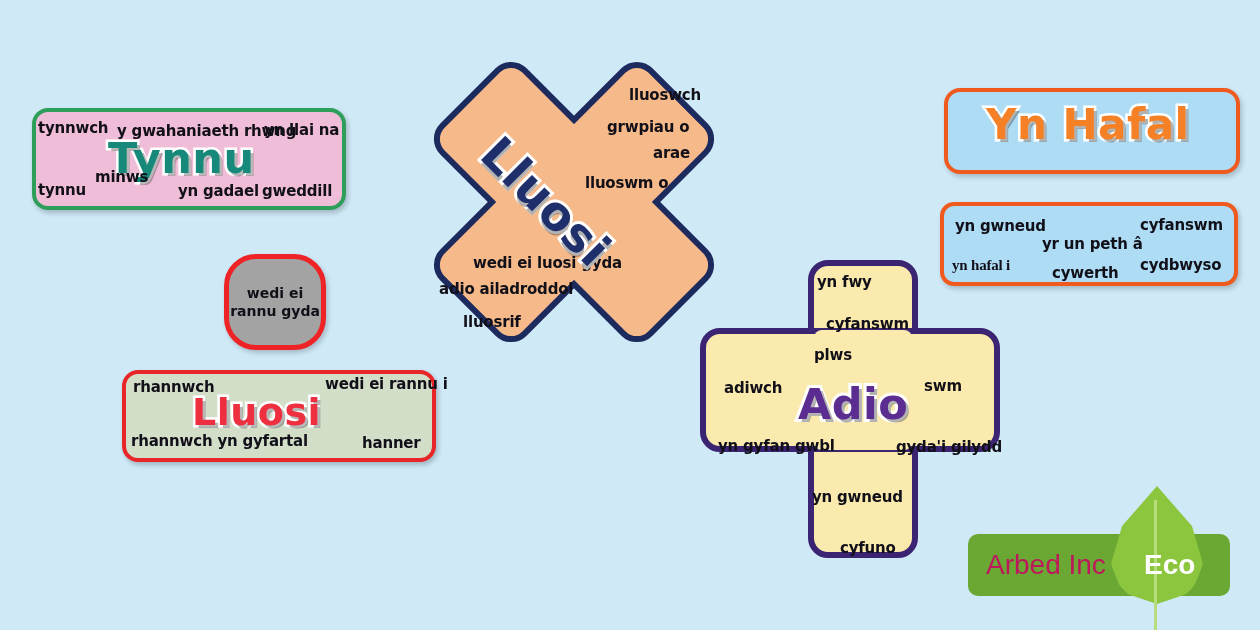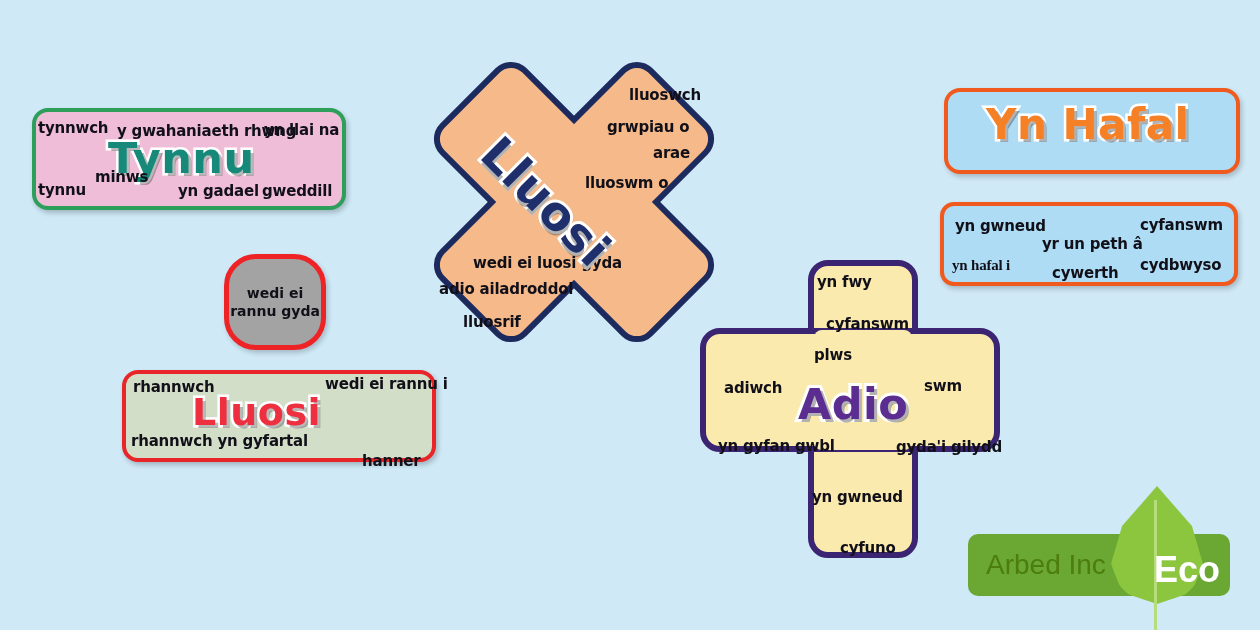--- a/index.html
+++ b/index.html
@@ -184,26 +184,26 @@
     border-radius:50% 50% 50% 50% / 62% 62% 38% 38%;
     clip-path:polygon(50% 0%,88% 34%,100% 66%,88% 90%,50% 100%,12% 90%,0% 66%,12% 34%);
   }
   #logo-leaf-vein{
     position:absolute;left:186px;top:-34px;width:3px;height:134px;
     background:#b7dc7b;
   }
   #logo-text-1{
     position:absolute;left:18px;top:15px;
     font-family:"Liberation Sans", sans-serif;
-    font-size:28px;font-weight:400;color:#4d7c0f;
+    font-size:28px;font-weight:400;color:#be185d;
   }
   #logo-text-2{
-    position:absolute;left:186px;top:15px;
+    position:absolute;left:176px;top:15px;
     font-family:"Liberation Sans", sans-serif;
-    font-size:36px;font-weight:700;color:#ffffff;
+    font-size:28px;font-weight:700;color:#ffffff;
   }
 </style>
 </head>
 <body>
 
 <div class="stage">
 
   <div id="tynnu-panel"></div>
   <div class="title" id="tynnu-title">Tynnu</div>
   <div id="tynnu-words">
@@ -215,21 +215,21 @@
       <div class="w" style="left: 178px; top: 182px;">yn gadael</div>
       <div class="w" style="left: 262px; top: 182px;">gweddill</div>
     </div>
 
   <div id="rhannu-panel"></div>
   <div class="title" id="rhannu-title">Lluosi</div>
   <div id="rhannu-words">
       <div class="w" style="left: 133px; top: 378px;">rhannwch</div>
       <div class="w" style="left: 313px; top: 375px; margin-left: 12px;">wedi ei rannu i</div>
       <div class="w" style="left: 131px; top: 432px;">rhannwch yn gyfartal</div>
-      <div class="w" style="left: 362px; top: 434px; margin-top: 18px;">hanner</div>
+      <div class="w" style="left: 362px; top: 434px;">hanner</div>
     </div>
 
   <div class="greenbox" id="gbox-1">
     <div class="gb-text">wedi ei<br>rannu gyda</div>
   </div>
 
   <div id="lluosi-group">
     <div class="xbar" id="xbar-a"></div>
     <div class="xbar" id="xbar-b"></div>
     <div id="xbar-inner"></div>

